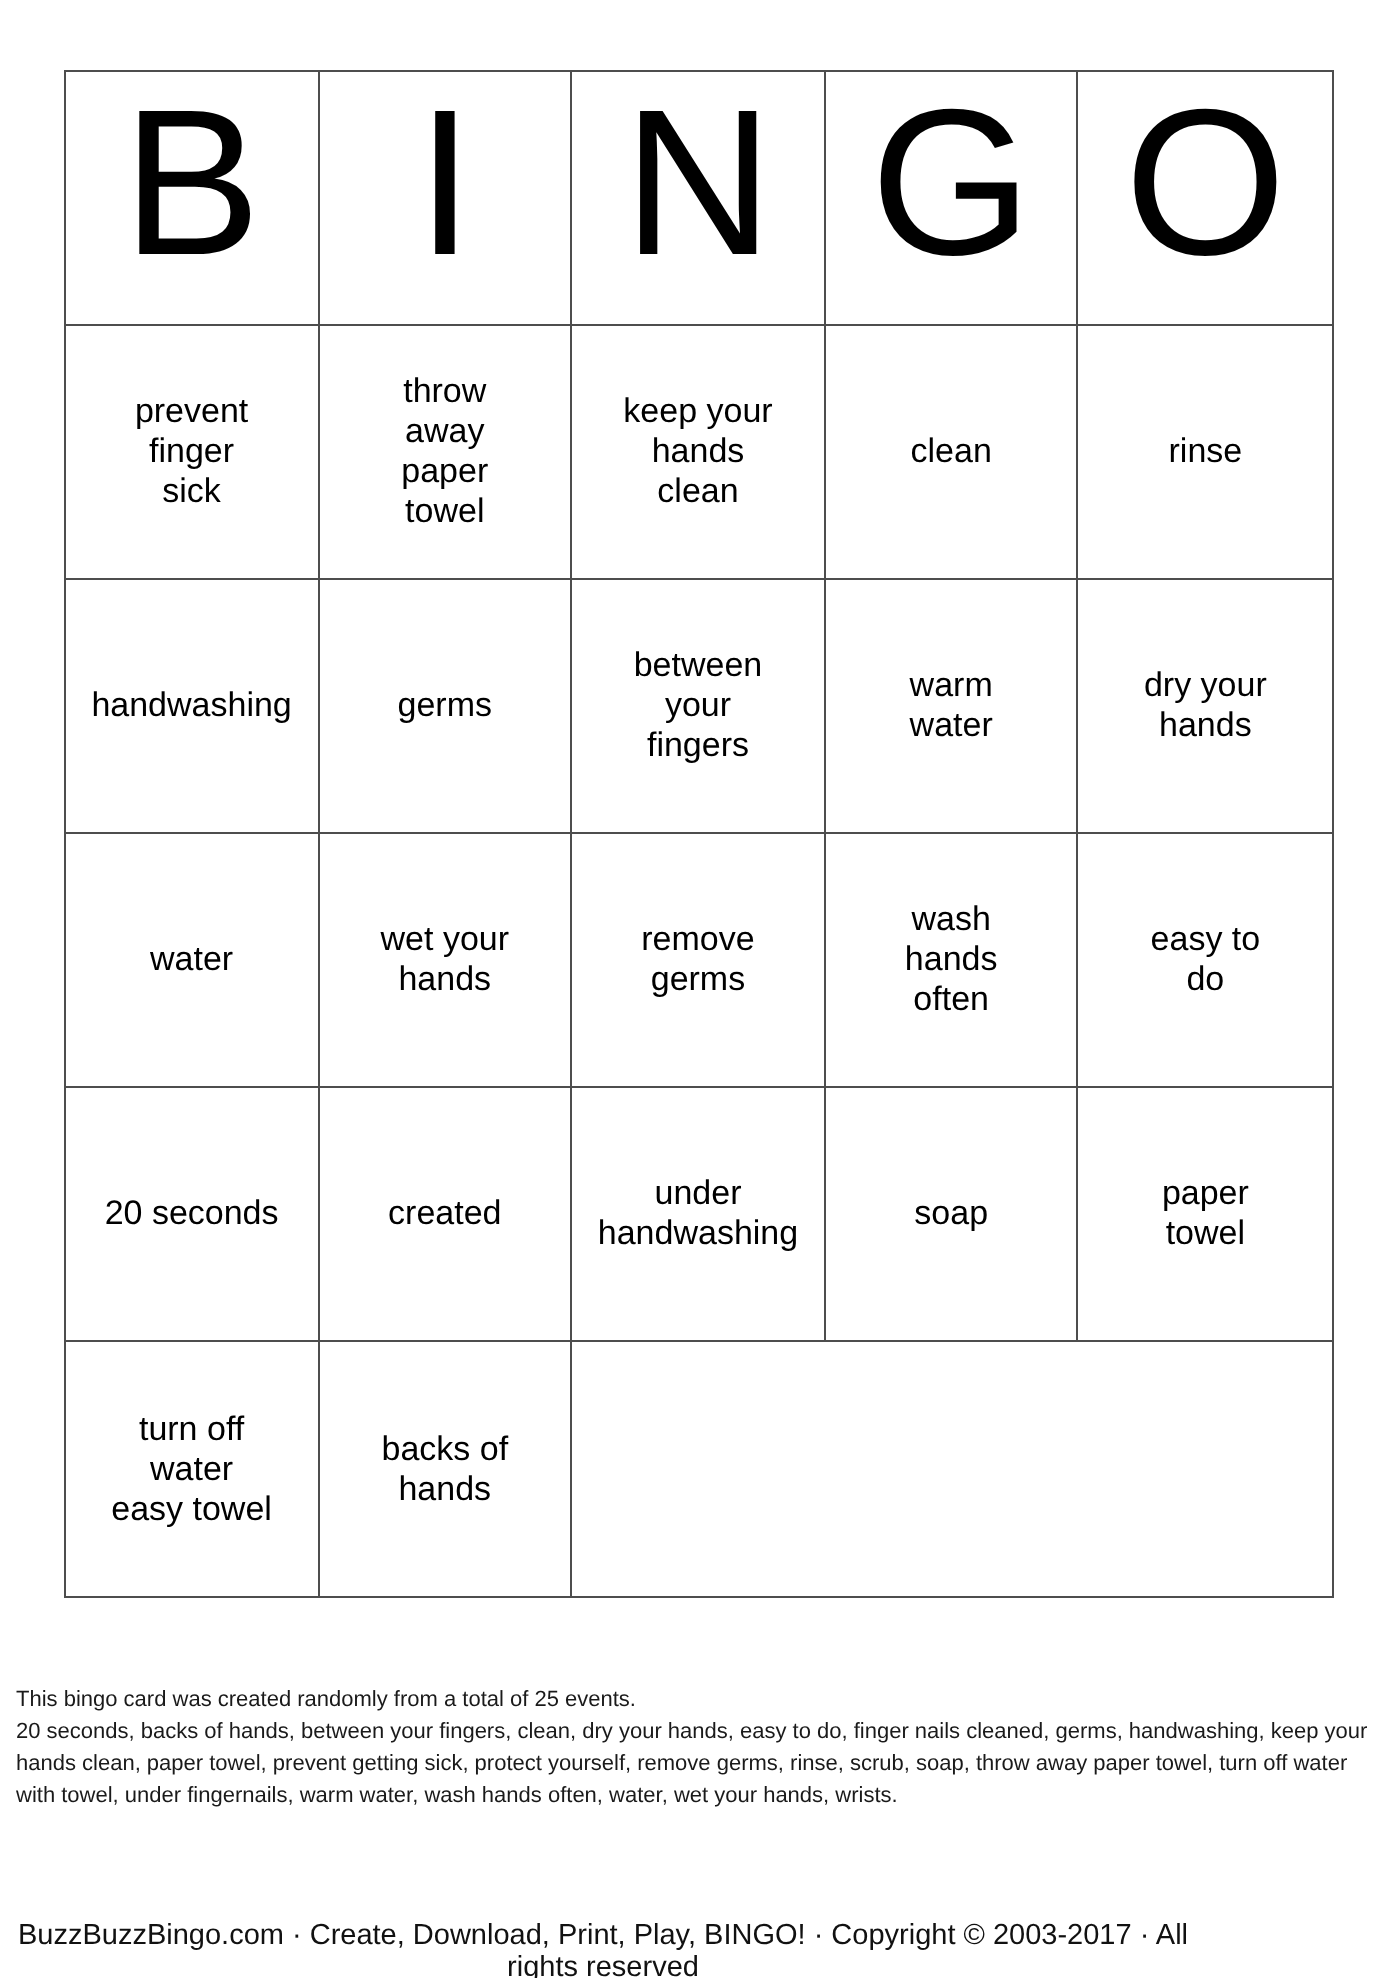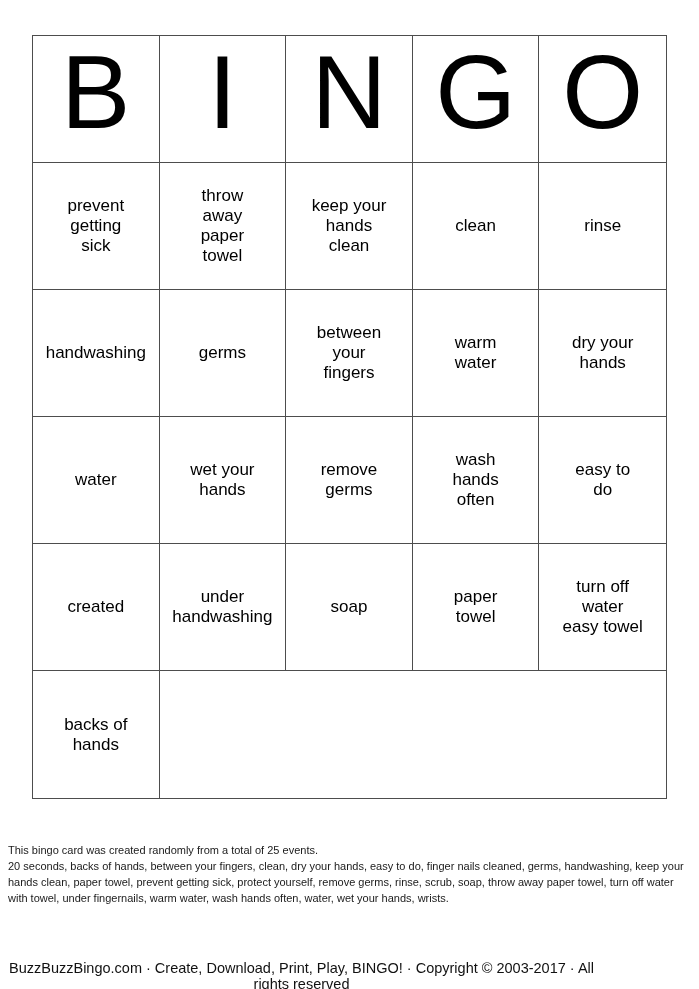--- a/index.html
+++ b/index.html
@@ -94,21 +94,21 @@
     <div class="hcell">
       <span>N</span>
     </div>
     <div class="hcell">
       <span>G</span>
     </div>
     <div class="hcell">
       <span>O</span>
     </div>
     <div class="cell">prevent
-getting
+finger
 sick</div>
     <div class="cell">throw
 away
 paper
 towel</div>
     <div class="cell">keep your
 hands
 clean</div>
     <div class="cell">clean</div>
     <div class="cell">rinse</div>
@@ -124,20 +124,21 @@
     <div class="cell">water</div>
     <div class="cell">wet your
 hands</div>
     <div class="cell">remove
 germs</div>
     <div class="cell">wash
 hands
 often</div>
     <div class="cell">easy to
 do</div>
+    <div class="cell">20 seconds</div>
     <div class="cell">created</div>
     <div class="cell">under
 handwashing</div>
     <div class="cell">soap</div>
     <div class="cell">paper
 towel</div>
     <div class="cell">turn off
 water
 easy towel</div>
     <div class="cell">backs of

